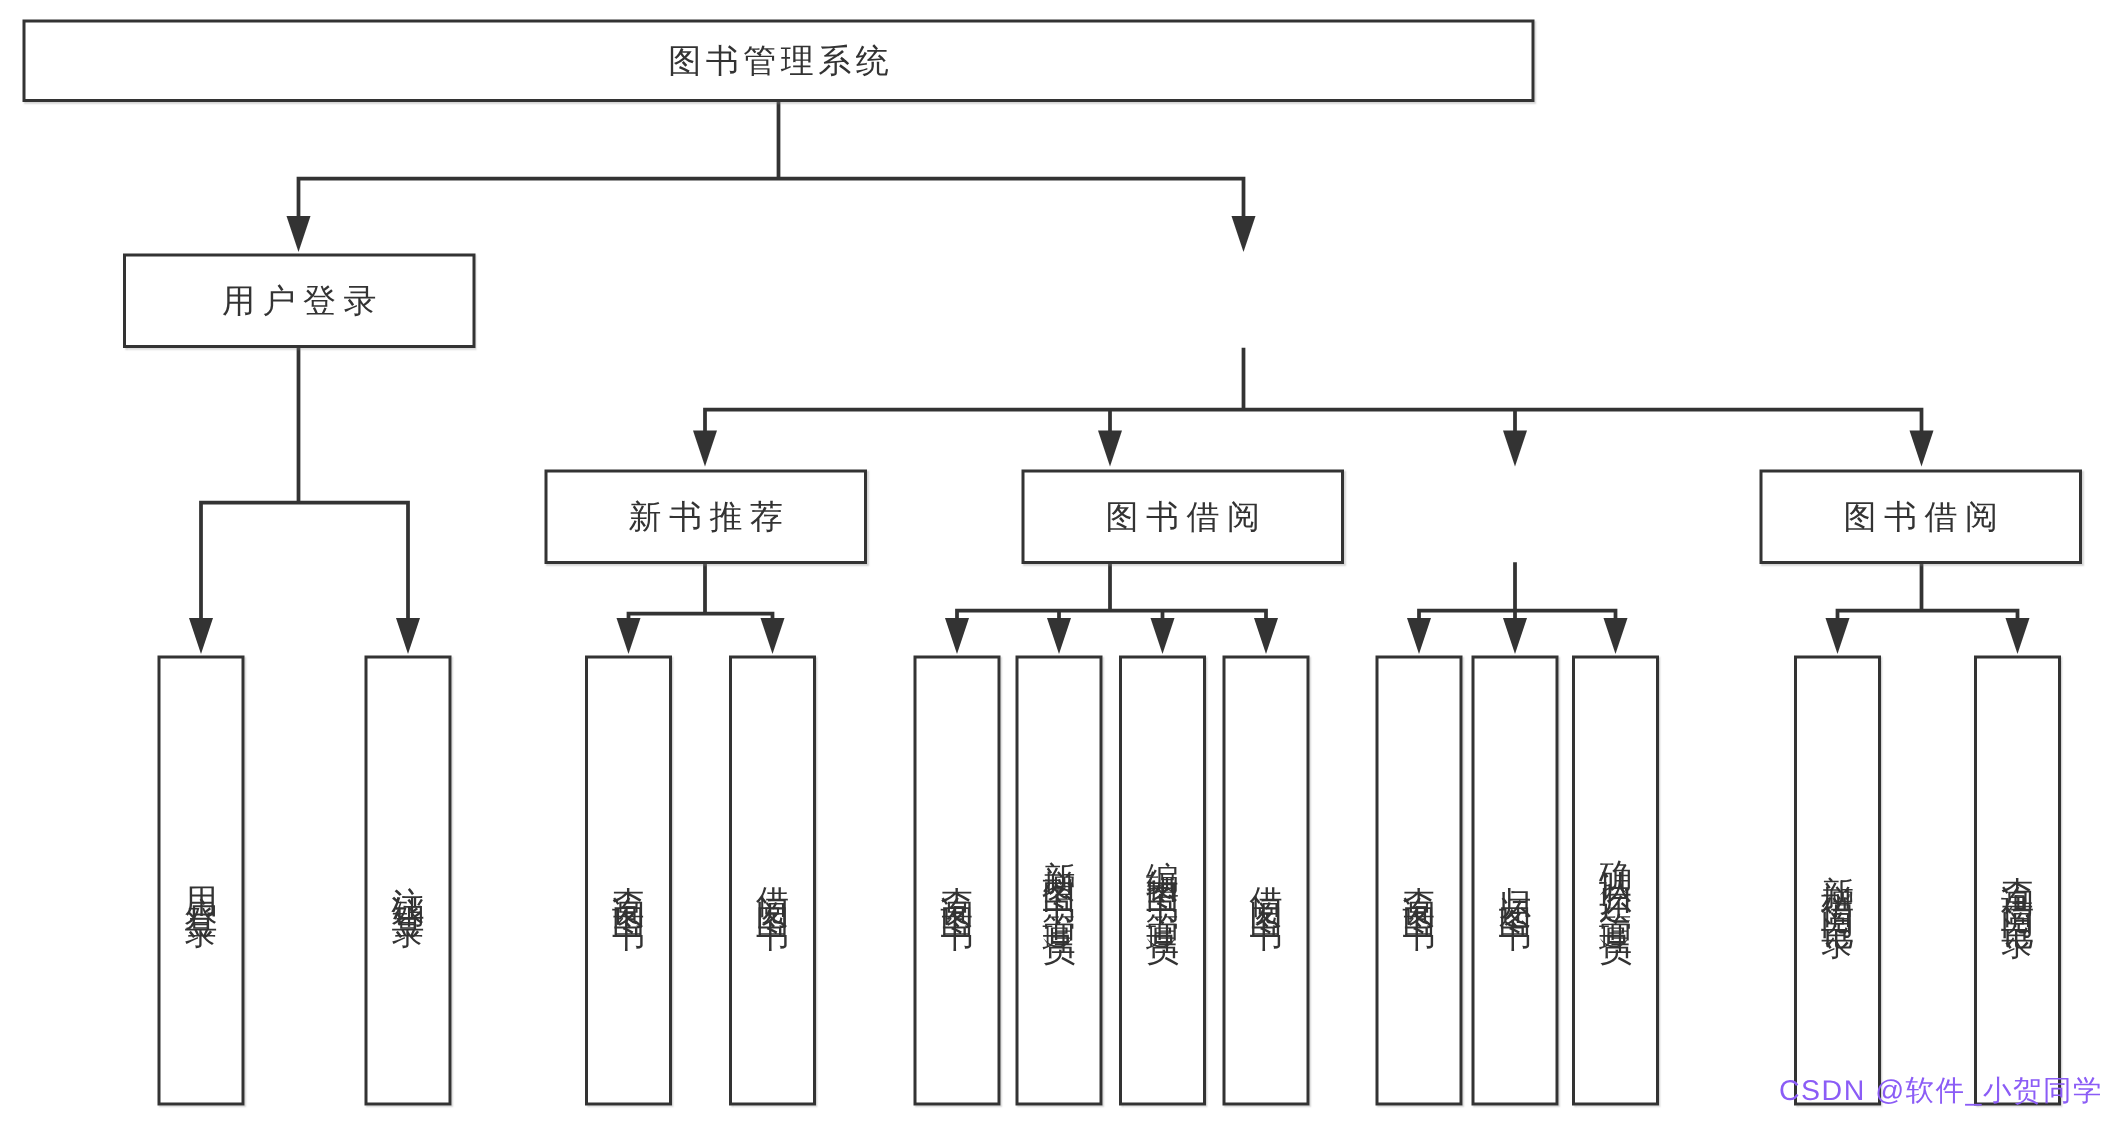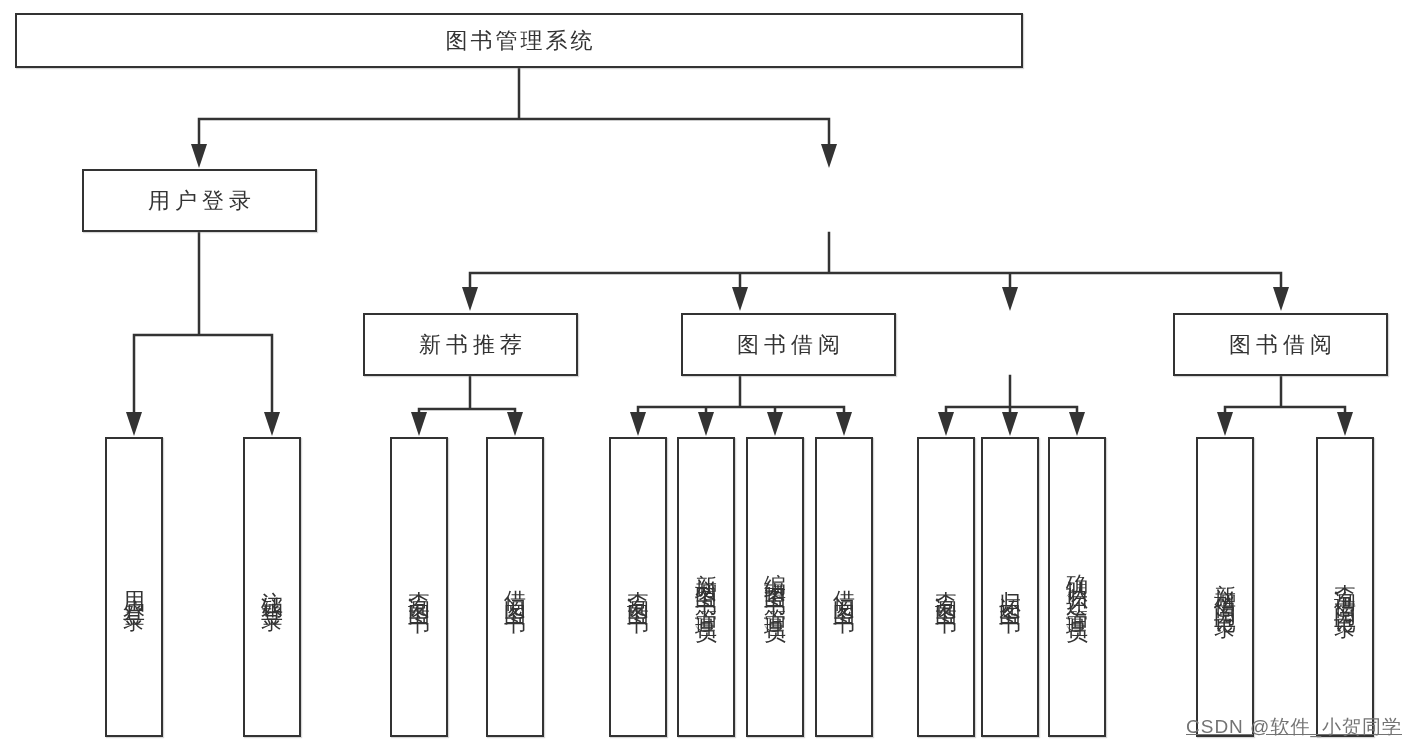--- a/index.html
+++ b/index.html
@@ -24,21 +24,21 @@
     writing-mode:vertical-rl;
     text-orientation:mixed;
     font-size:22px;
     letter-spacing:7px;
     line-height:1;
     white-space:nowrap;
   }
   .watermark{
     position:absolute;left:1186px;top:714px;
     font-size:19px;letter-spacing:1px;
-    color:#737373;white-space:nowrap;text-decoration:underline;
+    color:#8b5cf6;white-space:nowrap;
   }
 </style>
 </head>
 <body>
 
 <div class="canvas">
 
   <svg class="connectors" viewBox="0 0 1405 747" xmlns="http://www.w3.org/2000/svg">
     <g stroke="#333" stroke-width="2.5" fill="none" stroke-linecap="square">
 

